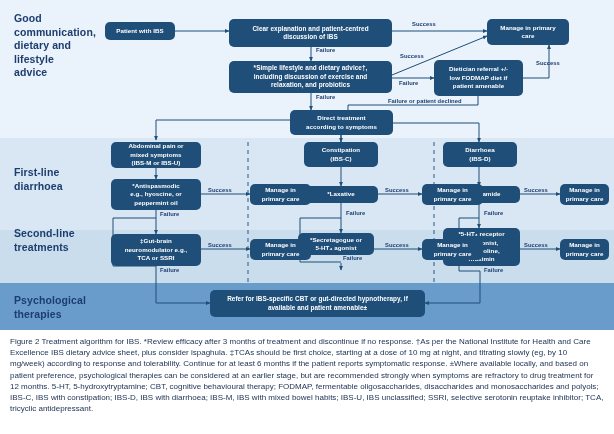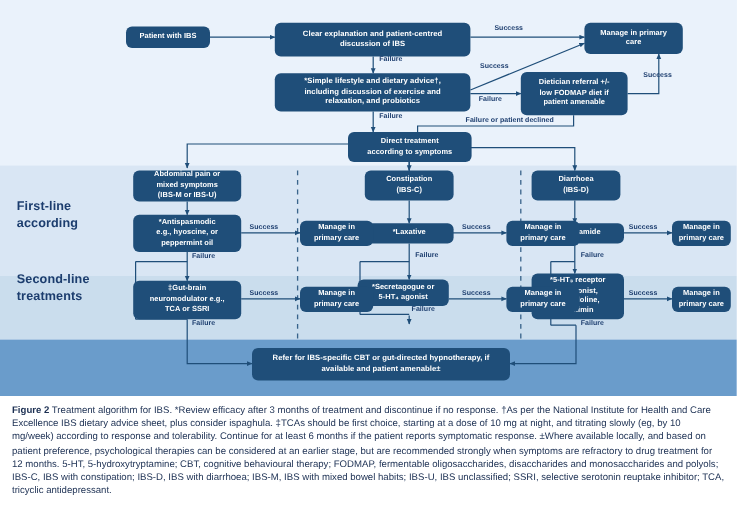--- a/index.html
+++ b/index.html
@@ -66,36 +66,42 @@
     position:absolute; left:0; top:330px; width:614px; height:104px;
     background:#ffffff;
     padding:6px 10px 0 10px;
   }
   #caption .cap-text {
     color:#1b2f52;
     font-size:8.0px;
     line-height:11.2px;
     text-align:left;
   }
-  #caption .cap-lead { font-weight:bold; }
+  #caption .cap-lead { font-weight:normal; }
 </style>
 </head>
 <body>
 
 <div id="figure">
 
   <div class="band band-0"></div>
   <div class="band band-1"></div>
   <div class="band band-2"></div>
   <div class="band band-3"></div>
 
+  <div class="side-label" style="left:14px; top:12px; width:96px;">Good
+communication,
+dietary and lifestyle
+advice</div>
   <div class="side-label" style="left:14px; top:166px; width:96px;">First-line
-according</div>
+diarrhoea</div>
   <div class="side-label" style="left:14px; top:227px; width:96px;">Second-line
 treatments</div>
+  <div class="side-label" style="left:14px; top:294px; width:96px;">Psychological
+therapies</div>
 
   <svg class="wires" viewBox="0 0 614 330">
     <defs>
       <marker id="ah" markerWidth="5" markerHeight="5" refX="4.2" refY="2" orient="auto">
         <path d="M0,0 L4.6,2 L0,4 z" fill="#1f4e79"></path>
       </marker>
     </defs>
     <g stroke="#1f4e79" stroke-width="1" fill="none" marker-end="url(#ah)">
 
       <path d="M175,31 L229,31"></path>

